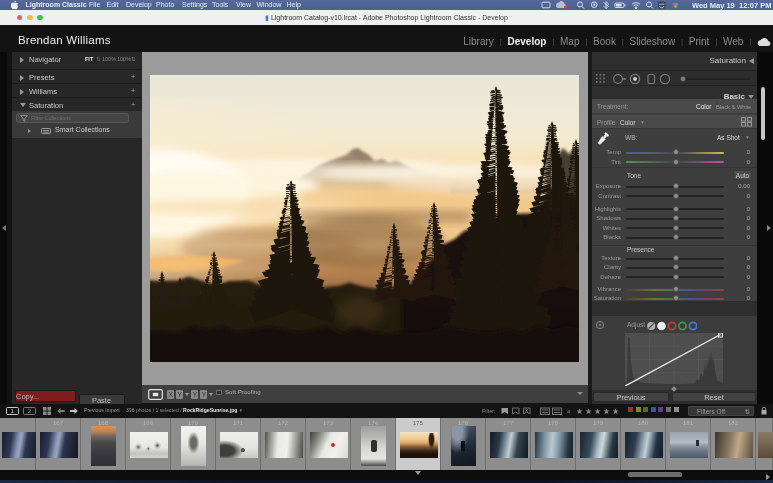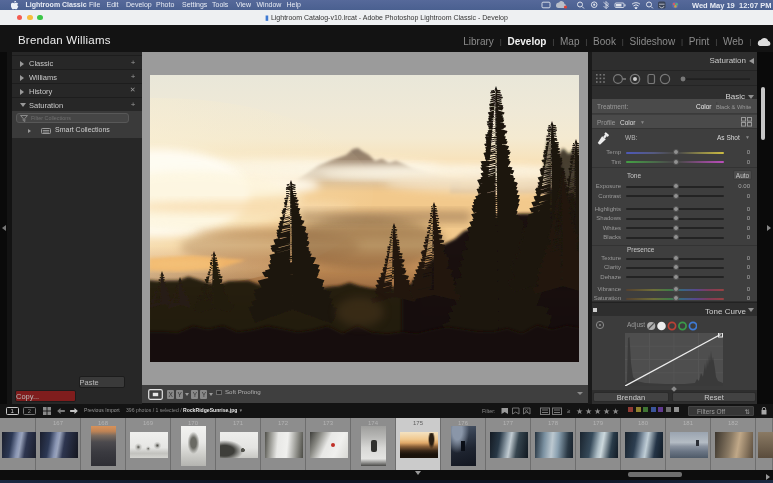--- a/index.html
+++ b/index.html
@@ -121,35 +121,39 @@
   <div id="topbar" class="abs">
     <div id="identity">Brendan Williams</div>
     <div id="modules">Library <span class="sep">|</span> <b>Develop</b> <span class="sep">|</span> Map <span class="sep">|</span> Book <span class="sep">|</span> Slideshow <span class="sep">|</span> Print <span class="sep">|</span> Web <span class="sep">|</span> <svg width="14" height="8" viewBox="0 0 14 8" style="vertical-align:-1px">
           <path fill="#ddd" d="M11.2,3.1C10.8,1.3 9.2,0 7.3,0 5.8,0 4.5,0.8 3.8,2.1 2.1,2.3 0.8,3.7 0.8,5.4c0,1.9 1.5,2.6 3.4,2.6h6.3c1.6,0 2.9-0.6 2.9-2.2 0-1.4-0.9-2.5-2.2-2.7z"></path>
         </svg></div>
   </div>
   <div id="lstrip" class="abs">
       <div style="position:absolute;left:1.5px;top:173px;width:0;height:0;border-right:4px solid #777;border-top:3px solid transparent;border-bottom:3px solid transparent"></div>
     </div>
   <div id="lpanel" class="abs">
+    <div class="lph" style="border-top:none">
+      <span class="tri tri-r"></span>
+        <span class="t">Navigator</span>
+      <span style="position:absolute;left:73px;top:3.5px;font-size:5.5px;color:#f0f0f0;font-weight:bold">FIT</span>
+        <span style="position:absolute;left:84px;top:3.5px;font-size:5.5px;color:#777">⇅</span>
+        <span style="position:absolute;left:90px;top:3.5px;font-size:5.5px;color:#888">100%</span>
+        <span style="position:absolute;left:105px;top:3.5px;font-size:5.5px;color:#888">100%</span>
+        <span style="position:absolute;left:119px;top:3.5px;font-size:5.5px;color:#888">⇅</span>
+    </div>
     <div style="height:3px"></div>
     <div class="lph">
         <span class="tri tri-r"></span>
-        <span class="t">Classic</span>
+        <span class="t">Presets</span>
         <span class="plus">+</span>
       </div>
     <div class="lph">
         <span class="tri tri-r"></span>
         <span class="t">Williams</span>
         <span class="plus">+</span>
-      </div>
-    <div class="lph">
-        <span class="tri tri-r"></span>
-        <span class="t">History</span>
-        <span class="plus" style="font-size:7px">✕</span>
       </div>
     <div class="lph">
         <span class="tri tri-d" style="top:5px"></span>
         <span class="t">Saturation</span>
         <span class="plus">+</span>
       </div>
     <div style="position:relative;height:27px;background:#3a3a3a">
       <div style="position:absolute;left:4px;top:1.5px;width:113px;height:10.5px;background:#454545;border:1px solid #585858;border-radius:3px">
         <svg width="8" height="7" viewBox="0 0 8 7" style="position:absolute;left:3px;top:1.5px">
             <path fill="none" stroke="#8a8a8a" stroke-width="1" d="M0.5,0.5h7l-2.7,3v3l-1.6-1v-2z"></path>
@@ -159,21 +163,21 @@
       <span class="tri tri-r" style="position:absolute;left:16px;top:18px;border-left-width:3.5px;border-top-width:2.5px;border-bottom-width:2.5px"></span>
       <svg width="10" height="6" viewBox="0 0 10 6" style="position:absolute;left:29px;top:17px">
           <rect x="0.5" y="0.5" width="9" height="5" rx="0.8" fill="none" stroke="#9a9a9a"></rect>
           <rect x="1.8" y="2" width="6.4" height="0.9" fill="#9a9a9a"></rect>
           <rect x="1.8" y="3.6" width="6.4" height="0.9" fill="#9a9a9a"></rect>
         </svg>
       <span style="position:absolute;left:43px;top:14.5px;font-size:7px;color:#cfcfcf">Smart Collections</span>
     </div>
 
     <div style="position:absolute;left:3px;top:338px;width:61px;height:12px;background:#7f1d1d;border:1px solid #1c1c1c;border-radius:2px;text-align:left;font-size:7.5px;color:#bbb;line-height:11px">Copy...</div>
-    <div style="position:absolute;left:66.5px;top:324px;width:46px;height:12px;background:#3a3a3a;border:1px solid #1c1c1c;border-radius:2px;font-size:7.5px;color:#bbb;line-height:11px">Paste</div>
+    <div style="position:absolute;left:66.5px;top:342px;width:46px;height:12px;background:#3a3a3a;border:1px solid #1c1c1c;border-radius:2px;text-align:center;font-size:7.5px;color:#bbb;line-height:11px">Paste</div>
   </div>
   <div id="canvas" class="abs"></div>
   <div id="photo" class="abs"><svg width="429" height="287" viewBox="0 0 429 287" id="photosvg">
 <defs>
 <linearGradient id="sky" x1="0" y1="0" x2="0" y2="1">
 <stop offset="0" stop-color="#e9e7d9"></stop>
             <stop offset="0.12" stop-color="#efe9d7"></stop>
 <stop offset="0.22" stop-color="#f4ead1"></stop>
             <stop offset="0.29" stop-color="#f7e3bd"></stop>
 <stop offset="0.34" stop-color="#f7d9a8"></stop>
@@ -301,21 +305,21 @@
             <circle cx="26" cy="8" r="4.4" fill="none" stroke="#7d7d7d" stroke-width="1.2"></circle>
             <rect x="30.5" y="7.2" width="3.5" height="1.6"></rect>
             <circle cx="43" cy="8" r="4.6" fill="none" stroke="#808080" stroke-width="1.4"></circle>
             <circle cx="43" cy="8" r="2" fill="#d6d6d6"></circle>
             <rect x="56" y="3.5" width="6.5" height="9" rx="1.6" fill="none" stroke="#7d7d7d" stroke-width="1.2"></rect>
             <circle cx="73" cy="8" r="4.6" fill="none" stroke="#7d7d7d" stroke-width="1.2"></circle>
             <circle cx="91" cy="8" r="2.4" fill="#7d7d7d"></circle>
             <rect x="94" y="7.4" width="64" height="1.4" fill="#1d1d1d"></rect>
           </g>
         </svg></div>
-<div style="position:absolute;right:12px;top:39.5px;font-size:8px;color:#d6d6d6;font-weight:normal">Basic</div>
+<div style="position:absolute;right:12px;top:39.5px;font-size:8px;color:#d6d6d6;font-weight:bold">Basic</div>
 <div style="position:absolute;right:3px;top:42.5px;width:0;height:0;border-top:4px solid #8f8f8f;border-left:3px solid transparent;border-right:3px solid transparent"></div>
 <div style="position:absolute;left:0;top:47px;width:165px;height:202px;background:#3e3e3e"></div>
 <div style="position:absolute;left:0;top:47px;width:165px;height:15px;background:#4a4a4a;border-bottom:1px solid #3a3a3a">
         <span style="position:absolute;left:5px;top:4px;color:#9a9a9a">Treatment:</span>
         <span style="position:absolute;left:104px;top:4px;color:#ededed">Color</span>
         <span style="position:absolute;left:124px;top:2px;color:#3a3a3a">|</span>
         <span style="position:absolute;left:124px;top:4.5px;color:#9a9a9a;font-size:6px;transform:scale(0.95);transform-origin:left top;display:inline-block">Black &amp; White</span>
       </div>
 <div style="position:absolute;left:0;top:63px;width:165px;height:14px;background:#4a4a4a;border-bottom:1px solid #353535">
         <span style="position:absolute;left:5px;top:3.5px;color:#9a9a9a">Profile</span>
@@ -416,25 +420,20 @@
         <span class="track" style="background:linear-gradient(90deg,#54402f 0%,#6f6e38 28%,#427c45 44%,#3a6484 58%,#59468c 72%,#823b58 85%,#974141 100%)"></span>
         <span class="thumb" style="left:80.5px"></span>
         <span class="val">0</span>
       </div>
 <div class="srow" style="top:242px">
         <span class="lbl">Saturation</span>
         <span class="track" style="background:linear-gradient(90deg,#54402f 0%,#6f6e38 28%,#427c45 44%,#3a6484 58%,#59468c 72%,#823b58 85%,#974141 100%)"></span>
         <span class="thumb" style="left:80.5px"></span>
         <span class="val">0</span>
       </div>
-<div style="position:absolute;left:0;top:250px;width:165px;height:14px;background:#2e2e2e;border-top:1px solid #222">
-        <div style="position:absolute;left:1px;top:5px;width:3.5px;height:3.5px;background:#cfcfcf"></div>
-        <span style="position:absolute;right:11px;top:3.5px;font-size:8px;color:#d0d0d0">Tone Curve</span>
-        <span style="position:absolute;right:3px;top:5px;width:0;height:0;border-top:4px solid #8f8f8f;border-left:3px solid transparent;border-right:3px solid transparent"></span>
-      </div>
 <div style="position:absolute;left:0;top:264px;width:165px;height:74px;background:#3c3c3c"></div>
 <svg width="10" height="10" viewBox="0 0 10 10" style="position:absolute;left:3px;top:268px">
         <circle cx="5" cy="5" r="3.6" fill="none" stroke="#8a8a8a" stroke-width="1"></circle>
         <circle cx="5" cy="5" r="1" fill="#8a8a8a"></circle>
       </svg>
 <span style="position:absolute;left:35px;top:269px;color:#9a9a9a">Adjust</span>
 <svg width="50" height="10" viewBox="0 0 50 10" style="position:absolute;left:55px;top:268.5px">
         <circle cx="4.2" cy="5" r="4.1" fill="#b0b0b0"></circle>
         <line x1="1.6" y1="7.6" x2="6.8" y2="2.4" stroke="#4a4a4a" stroke-width="1.3"></line>
         <circle cx="14.5" cy="5" r="4.3" fill="#ededed"></circle>
@@ -450,21 +449,21 @@
           <line x1="73.5" y1="0" x2="73.5" y2="53"></line>
           <line x1="0" y1="13.2" x2="98" y2="13.2"></line>
           <line x1="0" y1="26.5" x2="98" y2="26.5"></line>
           <line x1="0" y1="39.8" x2="98" y2="39.8"></line>
         </g>
         <path fill="#3a3a3a" d="M0,53 L0,50 L2,49 L3,5 L4.5,4 L6,30 L8,44 L12,48 L20,50 L40,51 L60,51 L70,50 L72,46 L74,48 L76,40 L78,44 L80,30 L81,38 L82,26 L83,34 L84,22 L85,30 L86,18 L87,28 L88,24 L89,30 L90,36 L91,44 L93,48 L98,50 L98,53 Z"></path>
         <line x1="0" y1="53" x2="95.5" y2="1.5" stroke="#ededed" stroke-width="1.4"></line>
         <rect x="93.5" y="0" width="4" height="4" fill="none" stroke="#e8e8e8" stroke-width="1"></rect>
       </svg>
 <div style="position:absolute;left:80px;top:335px;width:4px;height:4px;background:#8a8a8a;transform:rotate(45deg)"></div>
-<div style="position:absolute;left:1px;top:340px;width:76px;height:10px;background:#424242;border:1px solid #2a2a2a;border-radius:2px;text-align:center;font-size:7.5px;line-height:9px;color:#c9c9c9">Brendan</div>
+<div style="position:absolute;left:1px;top:340px;width:76px;height:10px;background:#424242;border:1px solid #2a2a2a;border-radius:2px;text-align:center;font-size:7.5px;line-height:9px;color:#c9c9c9">Previous</div>
 <div style="position:absolute;left:80px;top:340px;width:84px;height:10px;background:#424242;border:1px solid #2a2a2a;border-radius:2px;text-align:center;font-size:7.5px;line-height:9px;color:#c9c9c9">Reset</div>
 </div>
   <div id="rlane" class="abs">
     <div style="position:absolute;left:4px;top:35px;width:4px;height:53px;background:#c6c6c6;border-radius:2px"></div>
     <div style="position:absolute;left:10px;top:173px;width:0;height:0;border-left:4px solid #888;border-top:3px solid transparent;border-bottom:3px solid transparent"></div>
   </div>
   <div id="fheader" class="abs">
 <svg width="13" height="8" viewBox="0 0 13 8" style="position:absolute;left:5.5px;top:3px">
         <rect x="0.5" y="0.5" width="12" height="7" rx="1" fill="none" stroke="#c8c8c8"></rect>
         <text x="4.5" y="6.4" font-size="6" fill="#d0d0d0" font-family="Liberation Sans">1</text>

